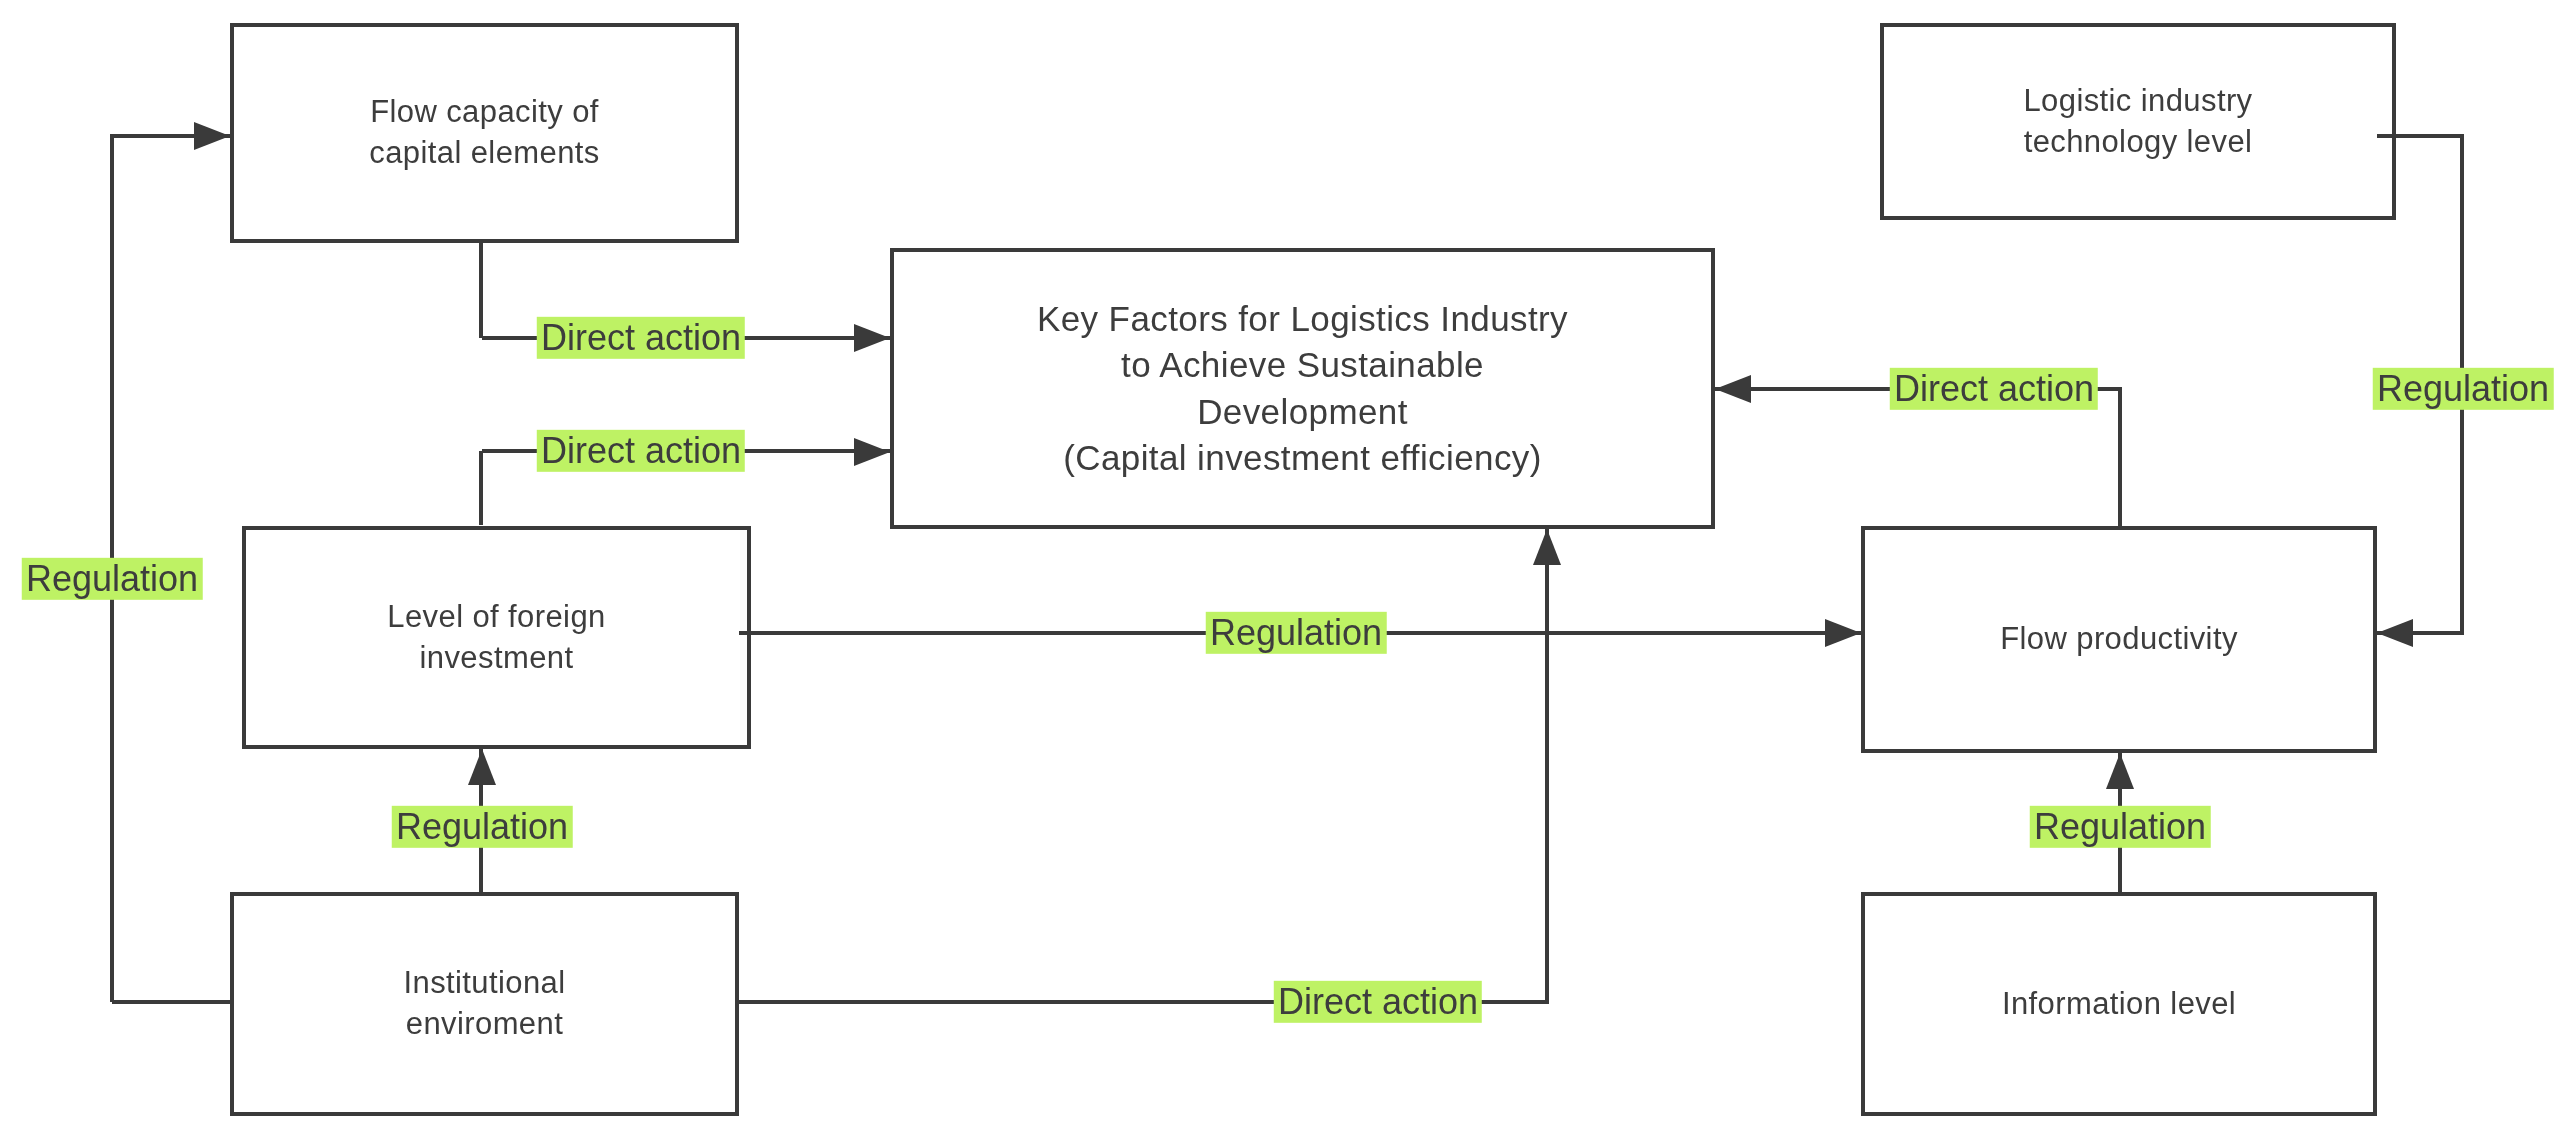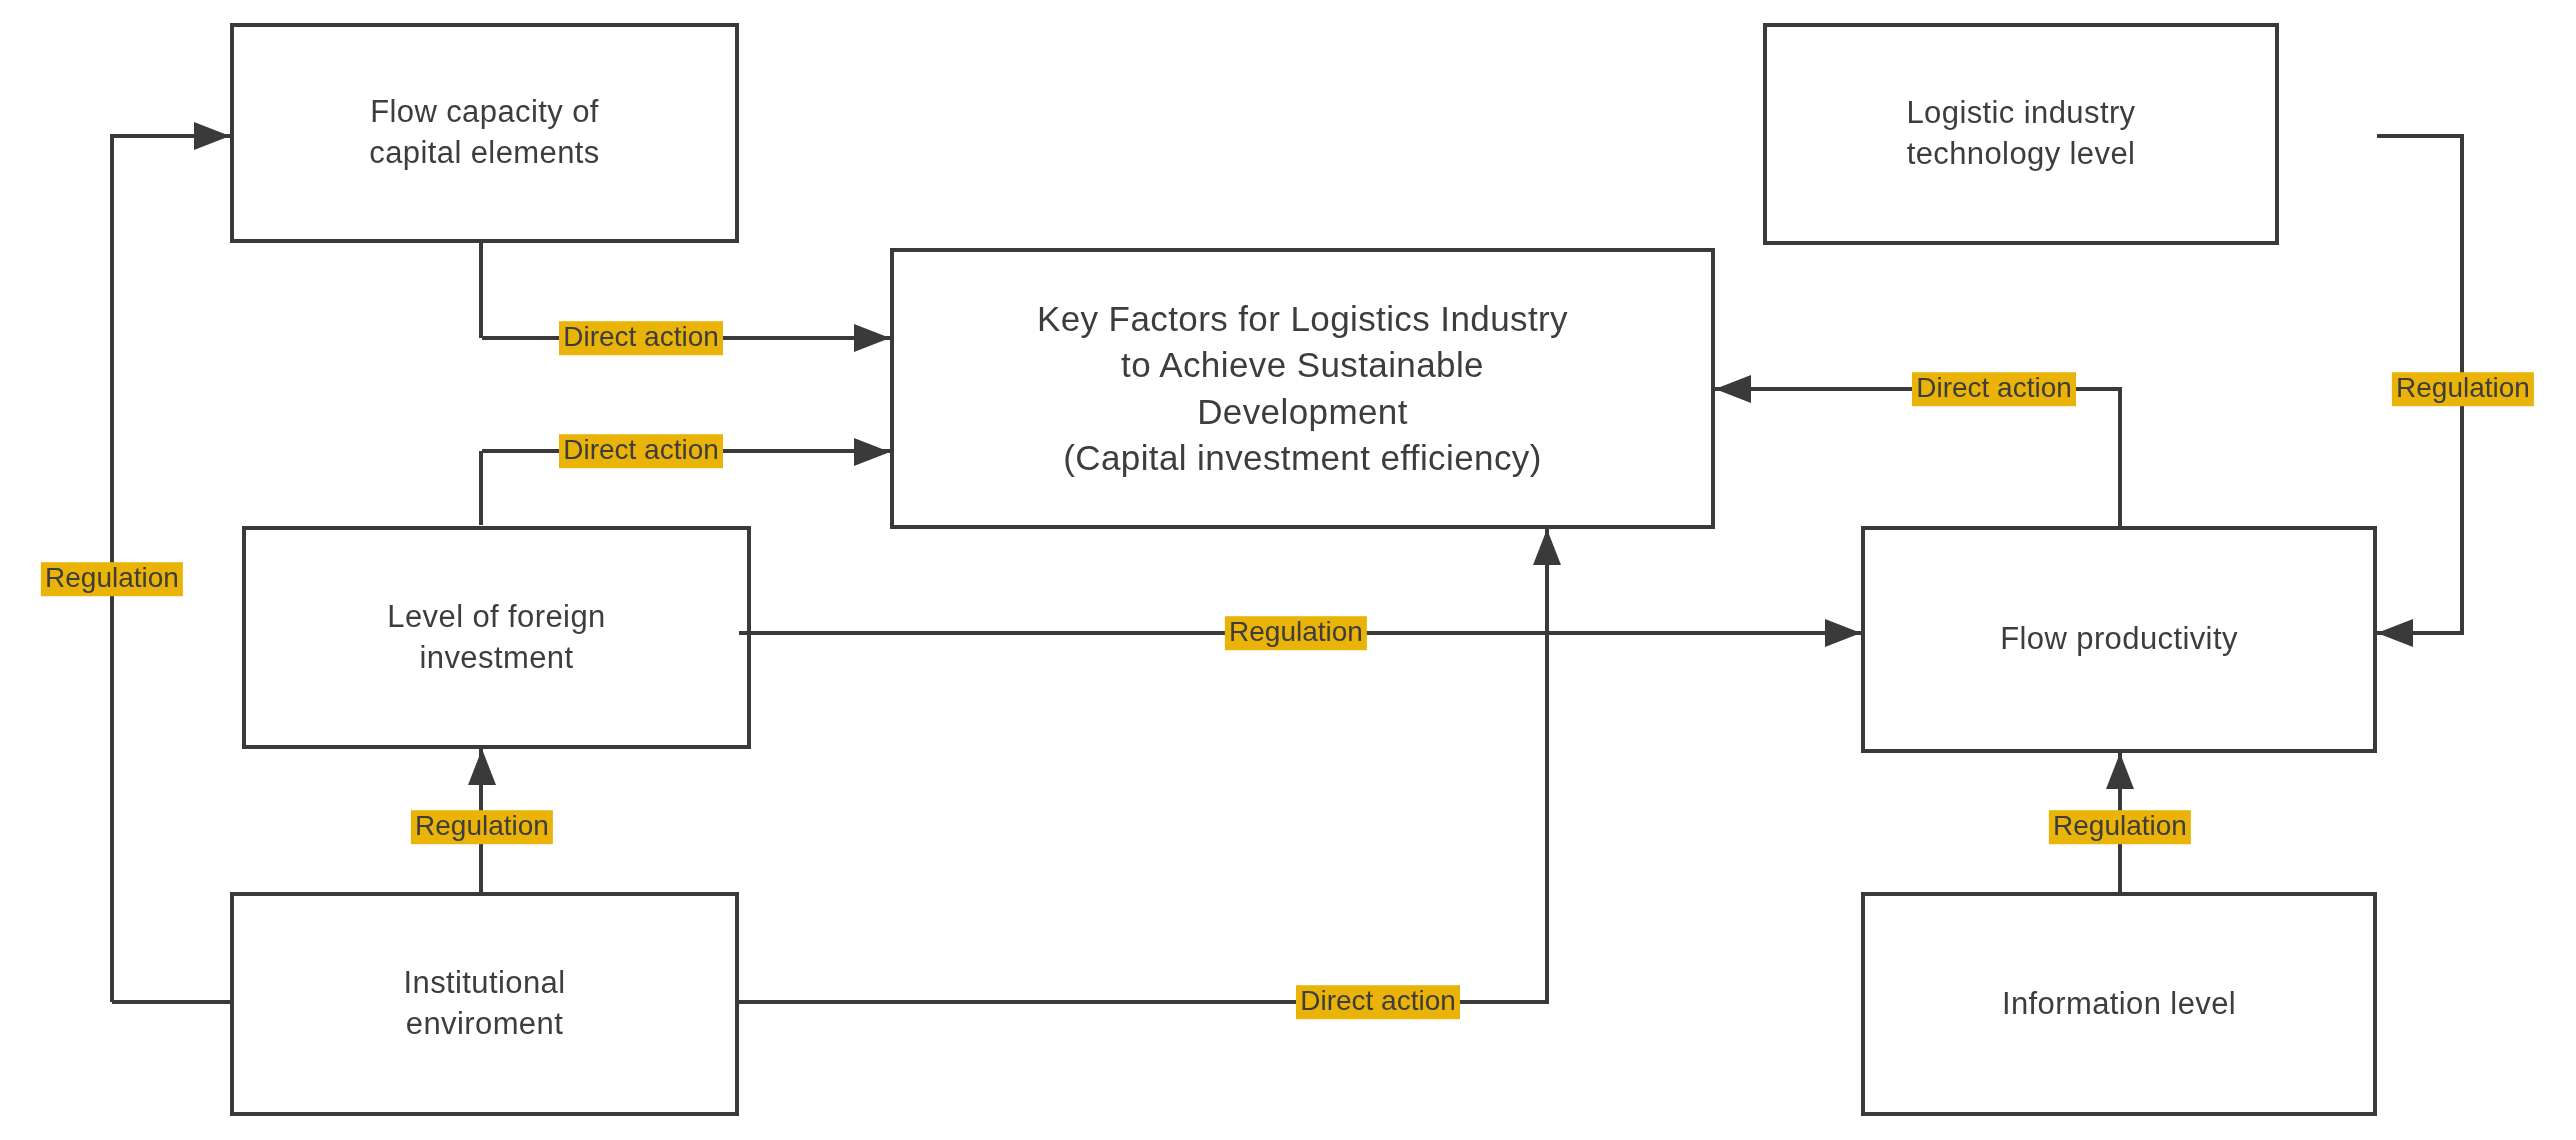--- a/index.html
+++ b/index.html
@@ -57,39 +57,39 @@
     border-right: 36px solid #3a3a3a;
   }
   .arrow-up {
     border-left: 14px solid transparent;
     border-right: 14px solid transparent;
     border-bottom: 36px solid #3a3a3a;
   }
   .edge-label {
     position: absolute;
     transform: translate(-50%, -50%);
-    background: #eab308;
+    background: #bef264;
     color: #3d3d3d;
-    font-size: 28px;
+    font-size: 36px;
     line-height: 1.1;
     padding: 1.4px 4.2px;
     white-space: nowrap;
   }
 </style>
 </head>
 <body>
 
 <div id="canvas">
 
   <div class="box" style="left:230px; top:23px; width:509px; height:220px;">
     <span class="box-label">Flow capacity of
 capital elements</span>
   </div>
 
-  <div class="box" style="left:1763px; top:23px; width:516px; height:222px;justify-content:center;">
+  <div class="box" style="left:1880px; top:23px; width:516px; height:197px;justify-content:center;">
     <span class="box-label">Logistic industry
 technology level</span>
   </div>
 
   <div class="box" style="left:890px; top:248px; width:825px; height:281px;">
     <span class="box-label big">Key Factors for Logistics Industry
 to Achieve Sustainable
 Development
 (Capital investment efficiency)</span>
   </div>

